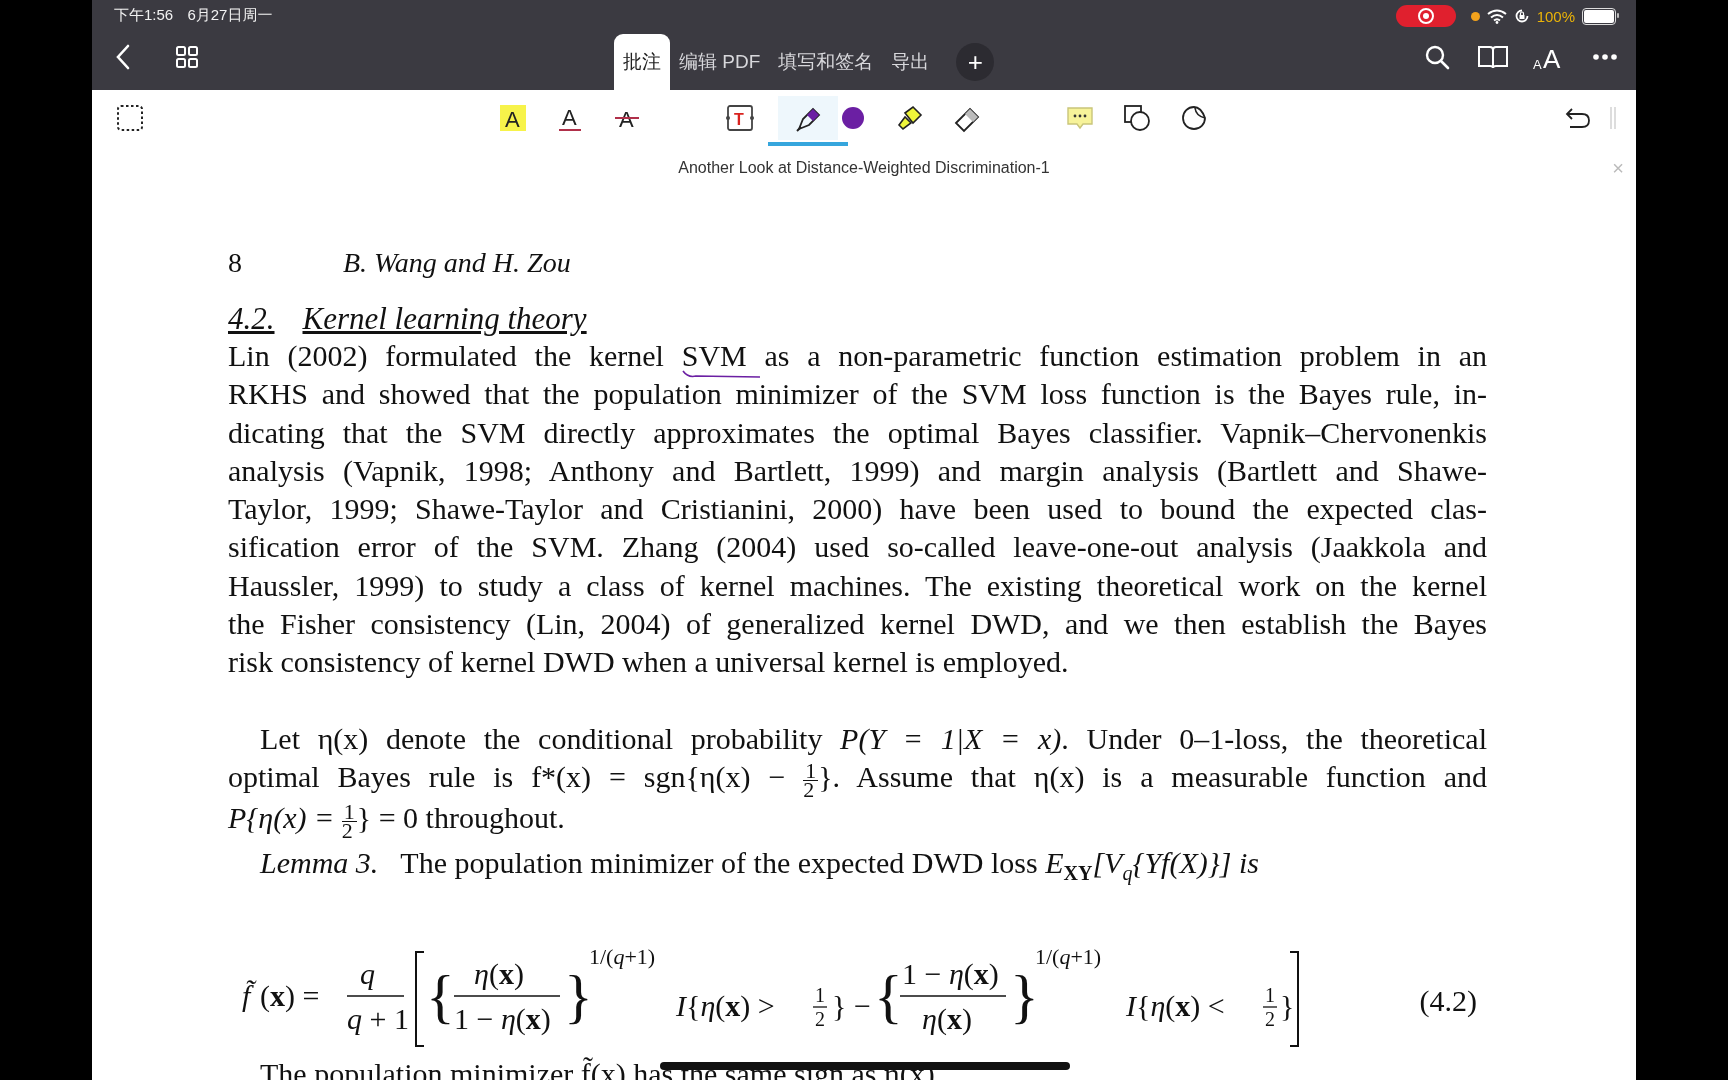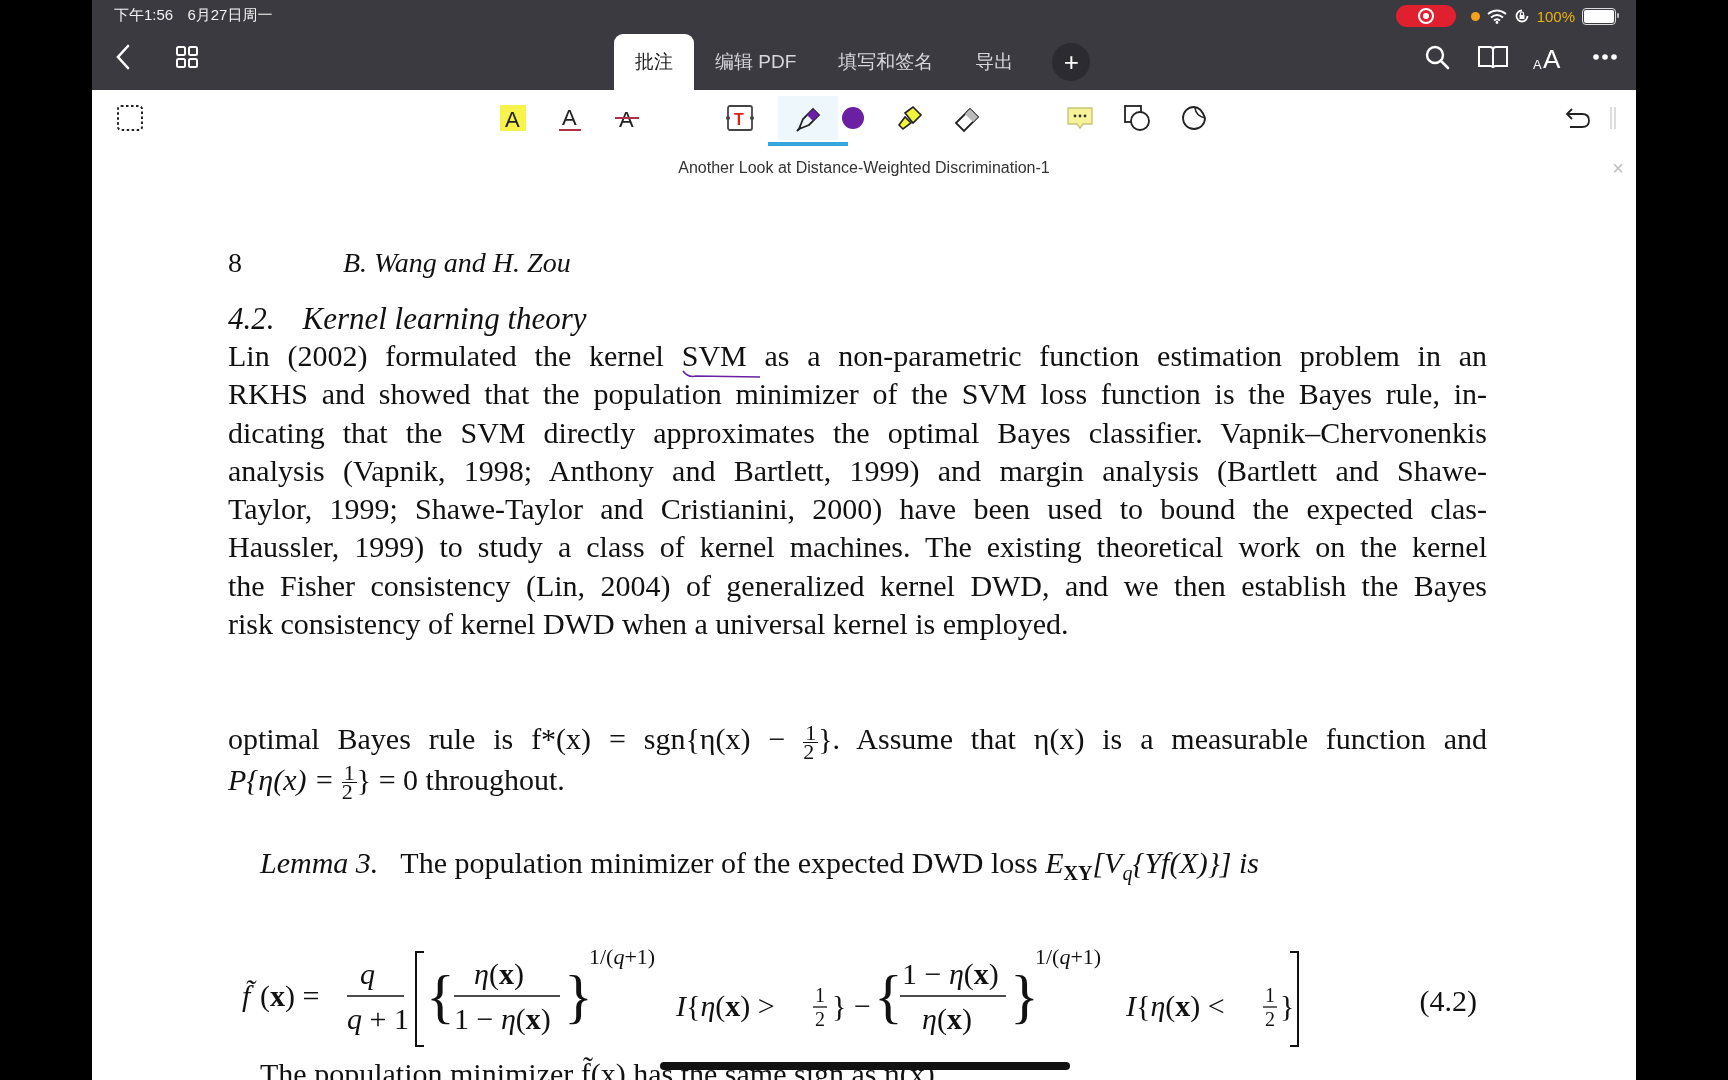--- a/index.html
+++ b/index.html
@@ -12,38 +12,38 @@
   .rec-pill { width:60px; height:22px; border-radius:11px; background:#e0202e; display:flex; align-items:center; justify-content:center; margin-right:8px; }
   .rec-ring { width:12px; height:12px; border-radius:50%; border:2px solid #fff; display:flex; align-items:center; justify-content:center; }
   .rec-dot { width:6px; height:6px; border-radius:50%; background:#fff; }
   .orange-dot { width:9px; height:9px; border-radius:50%; background:#f2a21c; }
   .battery { width:30px; height:13px; border:1.5px solid #ddd; border-radius:4px; padding:1px; position:relative; }
   .battery-fill { width:100%; height:100%; background:#fff; border-radius:2px; }
   .battery:after { content:""; position:absolute; right:-4px; top:4px; width:2px; height:5px; background:#bbb; border-radius:1px; }
   .nav-back { position:absolute; left:20px; top:42px; width:24px; height:30px; cursor:pointer; }
   .nav-grid { position:absolute; left:84px; top:46px; width:22px; height:22px; cursor:pointer; }
   .tabs { position:absolute; left:522px; top:34px; height:56px; display:flex; align-items:flex-end; }
-  .tab { height:56px; padding:0 21px; display:flex; align-items:center; font-size:19px; color:#d8d8dc; cursor:pointer; }
+  .tab { height:56px; padding:0 9px; display:flex; align-items:center; font-size:19px; color:#d8d8dc; cursor:pointer; }
   .tab.active { background:#fff; color:#222; border-radius:9px 9px 0 0; }
   .add-btn { width:38px; height:38px; border-radius:50%; background:#2c2b31; display:flex; align-items:center; justify-content:center; margin-left:18px; margin-bottom:9px; color:#fff; font-size:26px; cursor:pointer; }
   .right-icons { position:absolute; right:14px; top:40px; display:flex; align-items:center; gap:22px; }
   .ricon { width:34px; height:34px; display:flex; align-items:center; justify-content:center; cursor:pointer; color:#fff; }
   .toolbar { position:absolute; left:0; top:90px; width:1544px; height:57px; background:#fff; border-bottom:1px solid #f0eef2; }
   .tool { position:absolute; top:10px; width:36px; height:36px; display:flex; align-items:center; justify-content:center; cursor:pointer; }
   .tool.active-bg { background:#eef7fc; }
   .active-bar { position:absolute; left:676px; top:52px; width:80px; height:4px; background:#36a6dd; }
   .titlebar { position:absolute; left:0; top:147px; width:1544px; height:42px; background:#fff; }
   .doc-title { position:absolute; left:0; right:0; top:12px; text-align:center; font-size:16px; color:#333; }
   .close-x { position:absolute; right:12px; top:10px; font-size:20px; color:#bbb; cursor:pointer; }
   .page { position:absolute; left:0; top:189px; width:1544px; height:891px; background:#fff; }
   .serif { font-family:"Liberation Serif", serif; color:#111; }
   .runhead { position:absolute; top:58px; left:136px; font-size:28px; color:#111; font-style:italic; }
   .runhead .pn { font-style:normal; position:absolute; left:0; }
   .runhead .au { position:absolute; left:115px; white-space:nowrap; }
-  .section { position:absolute; left:136px; top:112px; font-size:31px; font-style:italic; color:#111; white-space:nowrap; }
+  .section { position:absolute; left:136px; top:112px; font-size:31px; font-style:italic; color:#111; white-space:nowrap;text-decoration:underline; }
   .section .num { margin-right:28px; }
   .para { position:absolute; left:136px; width:1259px; font-size:30px; line-height:38.3px; text-align:justify; }
   .line { display:block; white-space:nowrap; text-align:justify; text-align-last:justify; }
   .line.last { text-align-last:left; }
   .svm-underline { position:relative; }
   .svm-underline svg { position:absolute; left:0; bottom:-8px; }
   .lemma { position:absolute; left:168px; top:657px; font-size:30px; white-space:nowrap; }
   .lemma i { margin-right:22px; }
   .eq { position:absolute; left:150px; top:755px; width:1245px; height:110px; font-size:30px; }
   .eqnum { position:absolute; right:10px; top:40px; }
@@ -241,26 +241,28 @@
     </div>
 
     <div class="para" style="top:148px">
       <span class="line"><span>Lin (2002) formulated the kernel</span> <span class="svm-underline"><span>SVM</span><svg width="80" height="12" viewBox="0 0 80 12">
               <path d="M1 3 Q6 10 14 8 L78 9" stroke="#6b1fa3" stroke-width="1.6" fill="none"></path>
             </svg></span> <span>as a non-parametric function estimation problem in an</span></span>
       <span class="line">RKHS and showed that the population minimizer of the SVM loss function is the Bayes rule, in-</span>
       <span class="line">dicating that the SVM directly approximates the optimal Bayes classifier. Vapnik–Chervonenkis</span>
       <span class="line">analysis (Vapnik, 1998; Anthony and Bartlett, 1999) and margin analysis (Bartlett and Shawe-</span>
       <span class="line">Taylor, 1999; Shawe-Taylor and Cristianini, 2000) have been used to bound the expected clas-</span>
+      <span class="line">sification error of the SVM. Zhang (2004) used so-called leave-one-out analysis (Jaakkola and</span>
       <span class="line">Haussler, 1999) to study a class of kernel machines. The existing theoretical work on the kernel</span>
       <span class="line">the Fisher consistency (Lin, 2004) of generalized kernel DWD, and we then establish the Bayes</span>
       <span class="line last">risk consistency of kernel DWD when a universal kernel is employed.</span>
     </div>
 
     <div class="para" style="top:531px">
+      <span class="line" style="padding-left:32px"><span>Let η(x) denote the conditional probability </span><span class="mi">P(Y = 1|X = x)</span><span>. Under 0–1-loss, the theoretical</span></span>
       <span class="line"><span>optimal Bayes rule is f*(x) = sgn{η(x) − </span><span class="frac"><span class="n">1</span><span class="d">2</span></span><span>}. Assume that η(x) is a measurable function and</span></span>
       <span class="line last"><span class="mi">P{η(x) = </span><span class="frac"><span class="n">1</span><span class="d">2</span></span><span>} = 0 throughout.</span></span>
     </div>
 
     <div class="lemma">
       <i>Lemma 3.</i><span>The population minimizer of the expected DWD loss </span><span class="mi">E</span><sub style="font-weight:bold;font-size:20px">XY</sub><span class="mi">[V</span><sub class="mi" style="font-size:20px">q</sub><span class="mi">{Yf(X)}] is</span>
     </div>
 
     <div class="eq">
       <svg width="1060" height="110" viewBox="0 0 1060 110" style="position:absolute;left:0;top:0">

